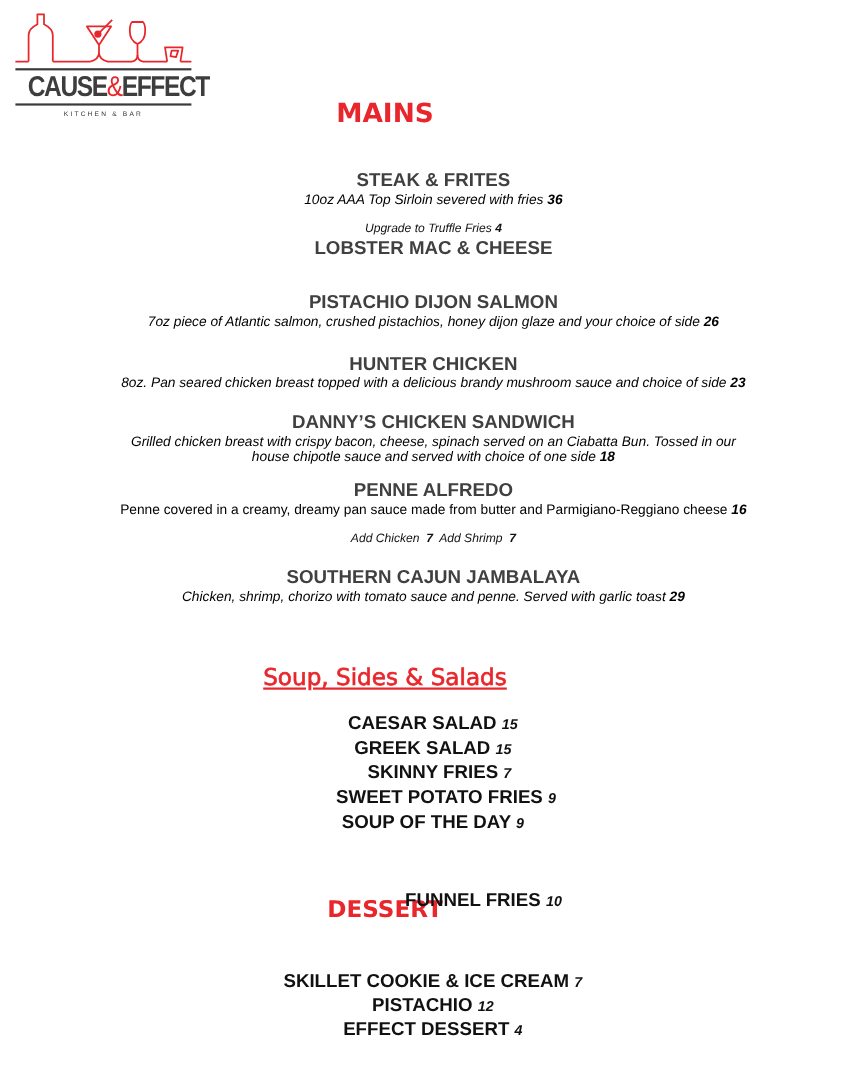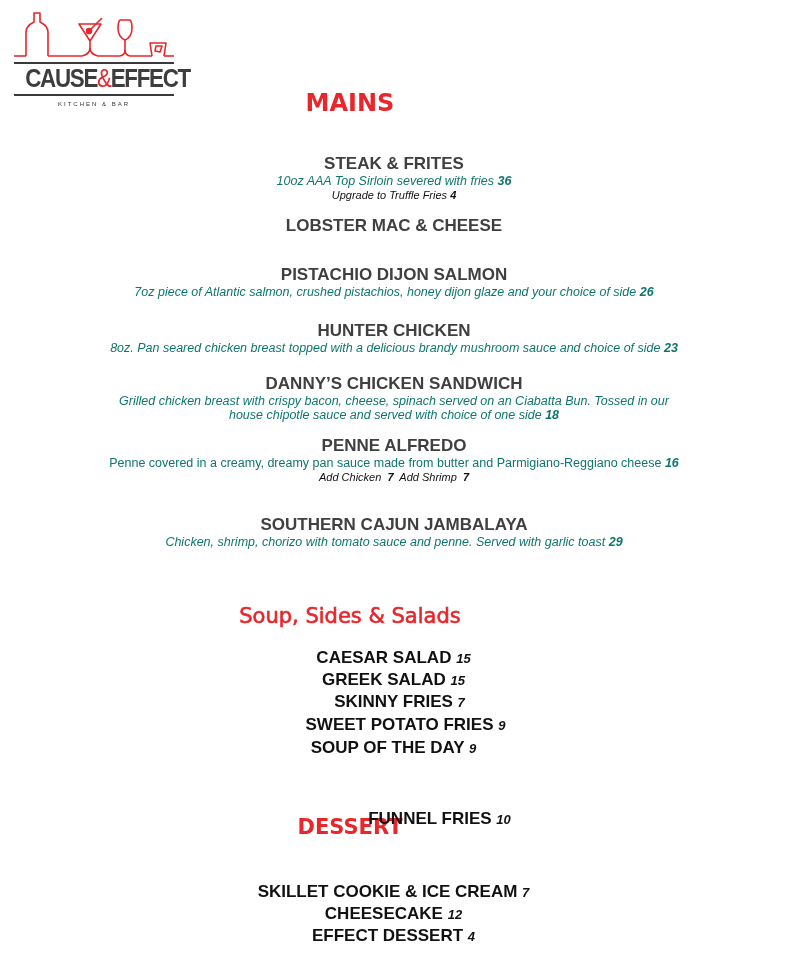--- a/index.html
+++ b/index.html
@@ -12,23 +12,23 @@
                font-family:"Liberation Sans", sans-serif; font-weight:bold;
                font-size:26px; letter-spacing:-1.5px; color:#3d3d3d;
                transform:scaleX(0.86); transform-origin:center; line-height:26px; }
   .logo-name .amp { color:#e8262b; font-weight:normal; }
   .logo-sub { position:absolute; left:2px; top:91px; width:160px; text-align:center;
               font-size:6px; letter-spacing:2px; color:#333; }
   .section-title { position:absolute; left:0; width:700px; text-align:center;
                    color:#e8262b; font-family:"DejaVu Sans", sans-serif; font-weight:bold; }
   .item { position:absolute; left:0; width:788px; text-align:center; }
   .item-name { font-weight:bold; font-size:17px; line-height:20px; color:#404040; }
-  .item-desc { font-style:italic; font-size:12.5px; line-height:14px; color:#0f766e; }
+  .item-desc { font-style:italic; font-size:12.5px; line-height:14px; color:#000000; }
   .item-desc .price { font-weight:bold; }
-  .item-sub { font-style:italic; font-size:11px; line-height:14px; }
+  .item-sub { font-style:italic; font-size:11px; line-height:14px;margin-top:13px; }
   .item-sub b { font-weight:bold; }
   .plain { font-style:normal; }
   .list-line { position:absolute; left:0; width:787px; text-align:center;
                font-weight:bold; font-size:17px; line-height:20px; }
   .list-line .price { font-style:italic; font-size:13px; font-weight:bold; }
 </style>
 </head>
 <body>
 
 <div class="logo">
@@ -93,26 +93,26 @@
   <div class="item-name">PENNE ALFREDO</div>
   <div class="item-desc"><span class="plain">Penne covered in a creamy, dreamy pan sauce made from butter and Parmigiano-Reggiano cheese</span> <span class="price">16</span></div>
   <div class="item-sub"><span>Add Chicken</span>&nbsp; <b>7</b>&nbsp; <span>Add Shrimp</span>&nbsp; <b>7</b></div>
 </div>
 
 <div class="item" style="top:515px;">
   <div class="item-name">SOUTHERN CAJUN JAMBALAYA</div>
   <div class="item-desc"><span>Chicken, shrimp, chorizo with tomato sauce and penne. Served with garlic toast</span> <span class="price">29</span></div>
 </div>
 
-<div class="section-title" style="top:602px; font-size:21px; line-height:28px; font-weight:normal; -webkit-text-stroke:0.6px #e8262b;">Soup, Sides &amp; Salads</div>
+<div class="section-title" style="top:602px; font-size:21px; line-height:28px; font-weight:normal;text-decoration:underline; -webkit-text-stroke:0.6px #e8262b;">Soup, Sides &amp; Salads</div>
 
 <div class="list-line" style="top:648px;"><span>CAESAR SALAD</span> <span class="price">15</span></div>
 <div class="list-line" style="top:670px;"><span>GREEK SALAD</span> <span class="price">15</span></div>
 <div class="list-line" style="top:692px; padding-left:6px;"><span>SKINNY FRIES</span> <span class="price">7</span></div>
 <div class="list-line" style="top:715px;margin-left:12px;"><span>SWEET POTATO FRIES</span> <span class="price">9</span></div>
 <div class="list-line" style="top:738px;"><span>SOUP OF THE DAY</span> <span class="price">9</span></div>
 
 <div class="section-title" style="top:812px; font-size:21px; line-height:30px;">DESSERT</div>
 
 <div class="list-line" style="top:809px;padding-left:46px;"><span>FUNNEL FRIES</span> <span class="price">10</span></div>
 <div class="list-line" style="top:882px;"><span>SKILLET COOKIE &amp; ICE CREAM</span> <span class="price">7</span></div>
-<div class="list-line" style="top:904px;"><span>CHEESECAKE</span> <span class="price">12</span></div>
+<div class="list-line" style="top:904px;"><span>PISTACHIO</span> <span class="price">12</span></div>
 <div class="list-line" style="top:926px;"><span>EFFECT DESSERT</span> <span class="price">4</span></div>
 
 </body></html>

